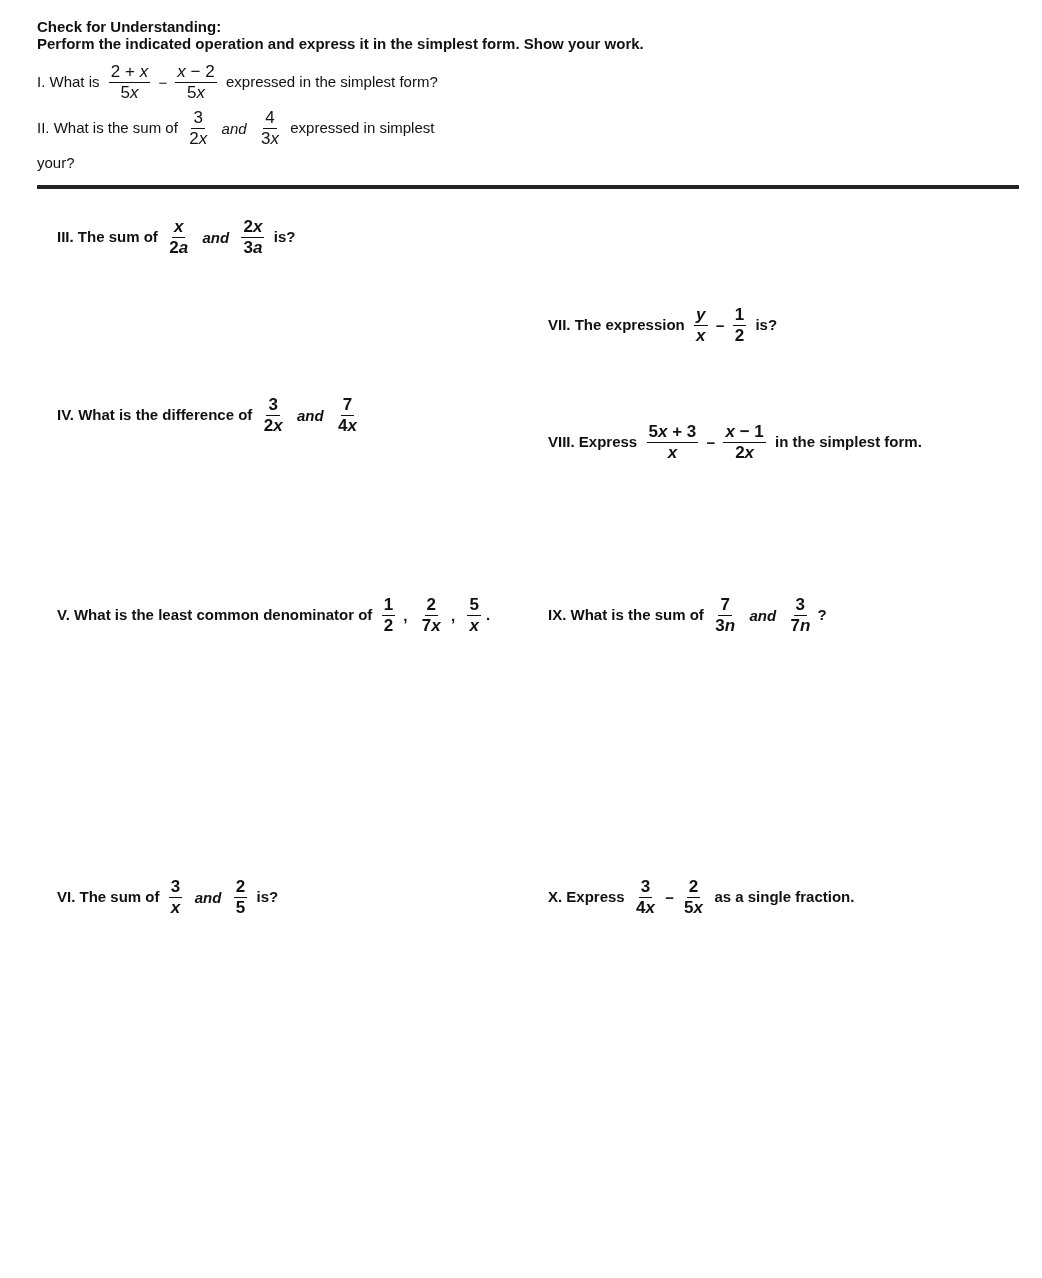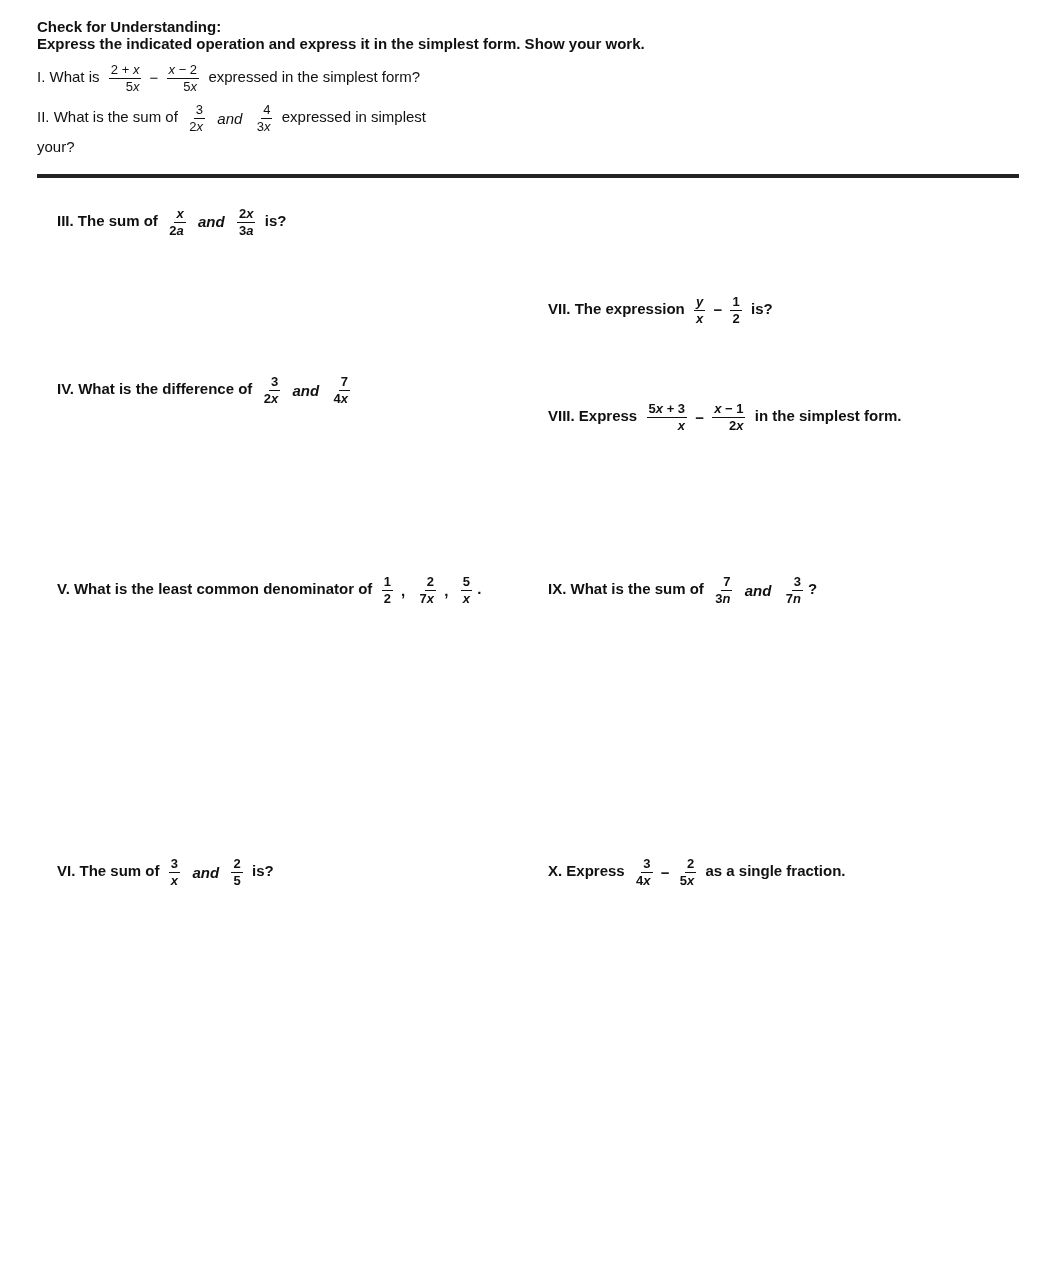--- a/index.html
+++ b/index.html
@@ -60,23 +60,23 @@
     .cell-left {
       border-right: none;
     }
     .problem-text {
       font-size: 15px;
       line-height: 1.7;
     }
     .frac {
       display: inline-flex;
       flex-direction: column;
-      align-items: flex-end;
+      align-items: center;
       vertical-align: middle;
-      font-size: 13px;
+      font-size: 17px;
       margin: 0 1px;
     }
     .frac .num {
       border-bottom: 1.5px solid #111;
       padding: 0 2px;
       line-height: 1.2;
     }
     .frac .den {
       padding: 0 2px;
       line-height: 1.2;
@@ -88,21 +88,21 @@
     }
     .italic { font-style: italic; }
   </style>
 </head>
 <body>
 
 <div class="page">
 
   <div class="header">
     <div class="header-title">Check for Understanding:</div>
-    <div class="header-instructions">Express the indicated operation and express it in the simplest form. Show your work.</div>
+    <div class="header-instructions">Perform the indicated operation and express it in the simplest form. Show your work.</div>
   </div>
 
   <div class="top-section">
 
     <div class="top-left">
       <span class="problem-text">
         <span>I. What is&nbsp;</span>
         <span class="frac">
           <span class="num">2 + <span class="italic">x</span></span>
           <span class="den">5<span class="italic">x</span></span>

